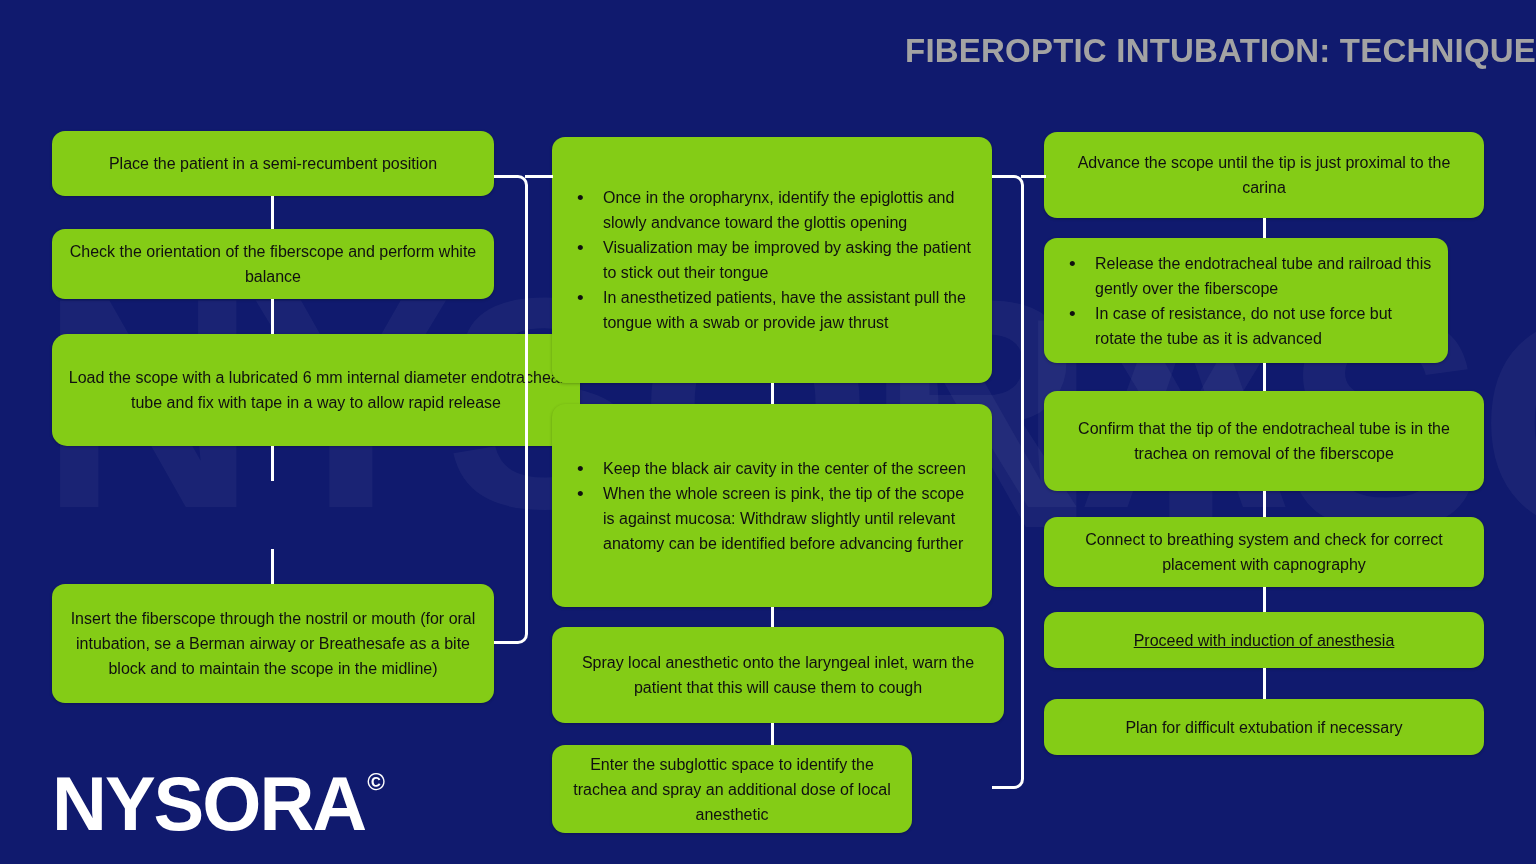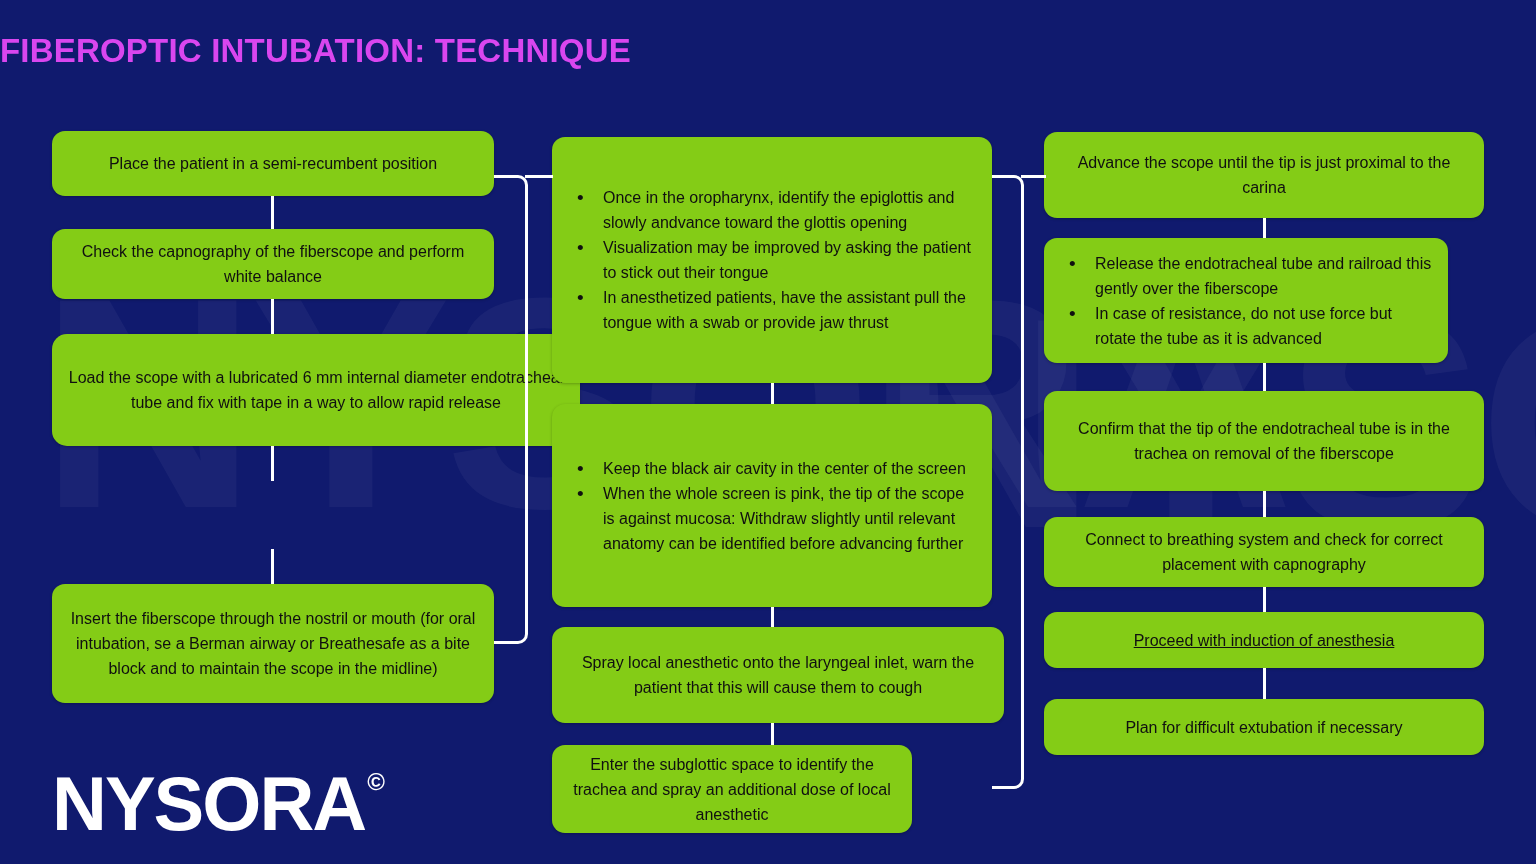--- a/index.html
+++ b/index.html
@@ -27,22 +27,22 @@
     white-space:nowrap;
     font-family:"Liberation Sans", sans-serif;
   }
   #watermark .wm-a { top:230px; left:40px;  font-size:300px; }
   #watermark .wm-b { top:250px; left:880px; font-size:300px; }
 
   
   #title {
     position:absolute;
     top:32px; left:0; width:100%;
-    text-align:left;
-    color:#d946ef;
+    text-align:right;
+    color:#a3a3a3;
     font-size:33px;
     font-weight:800;
     letter-spacing:0.2px;
     z-index:4;
   }
 
   
   #board { position:absolute; inset:0; z-index:3; }
 
   .box {
@@ -135,21 +135,21 @@
 <div id="title">FIBEROPTIC INTUBATION: TECHNIQUE</div>
 
 <div id="board">
 
   <div class="box" style="left:52px; top:131px; width:442px; height:65px;">
     <span>Place the patient in a semi-recumbent position</span>
   </div>
   <div class="vconn" style="left:271px; top:196px; height:33px;"></div>
 
   <div class="box" style="left:52px; top:229px; width:442px; height:70px;">
-    <span>Check the capnography of the fiberscope and perform white balance</span>
+    <span>Check the orientation of the fiberscope and perform white balance</span>
   </div>
   <div class="vconn" style="left:271px; top:299px; height:35px;"></div>
 
   <div class="box" style="left:52px; top:334px; width:528px; height:112px;border-radius:15px;">
     <span>Load the scope with a lubricated 6 mm internal diameter endotracheal tube and fix with tape in a way to allow rapid release</span>
   </div>
   <div class="vconn" style="left:271px; top:446px; height:35px;"></div>
 
   <div class="vconn" style="left:271px; top:549px; height:35px;"></div>
 

